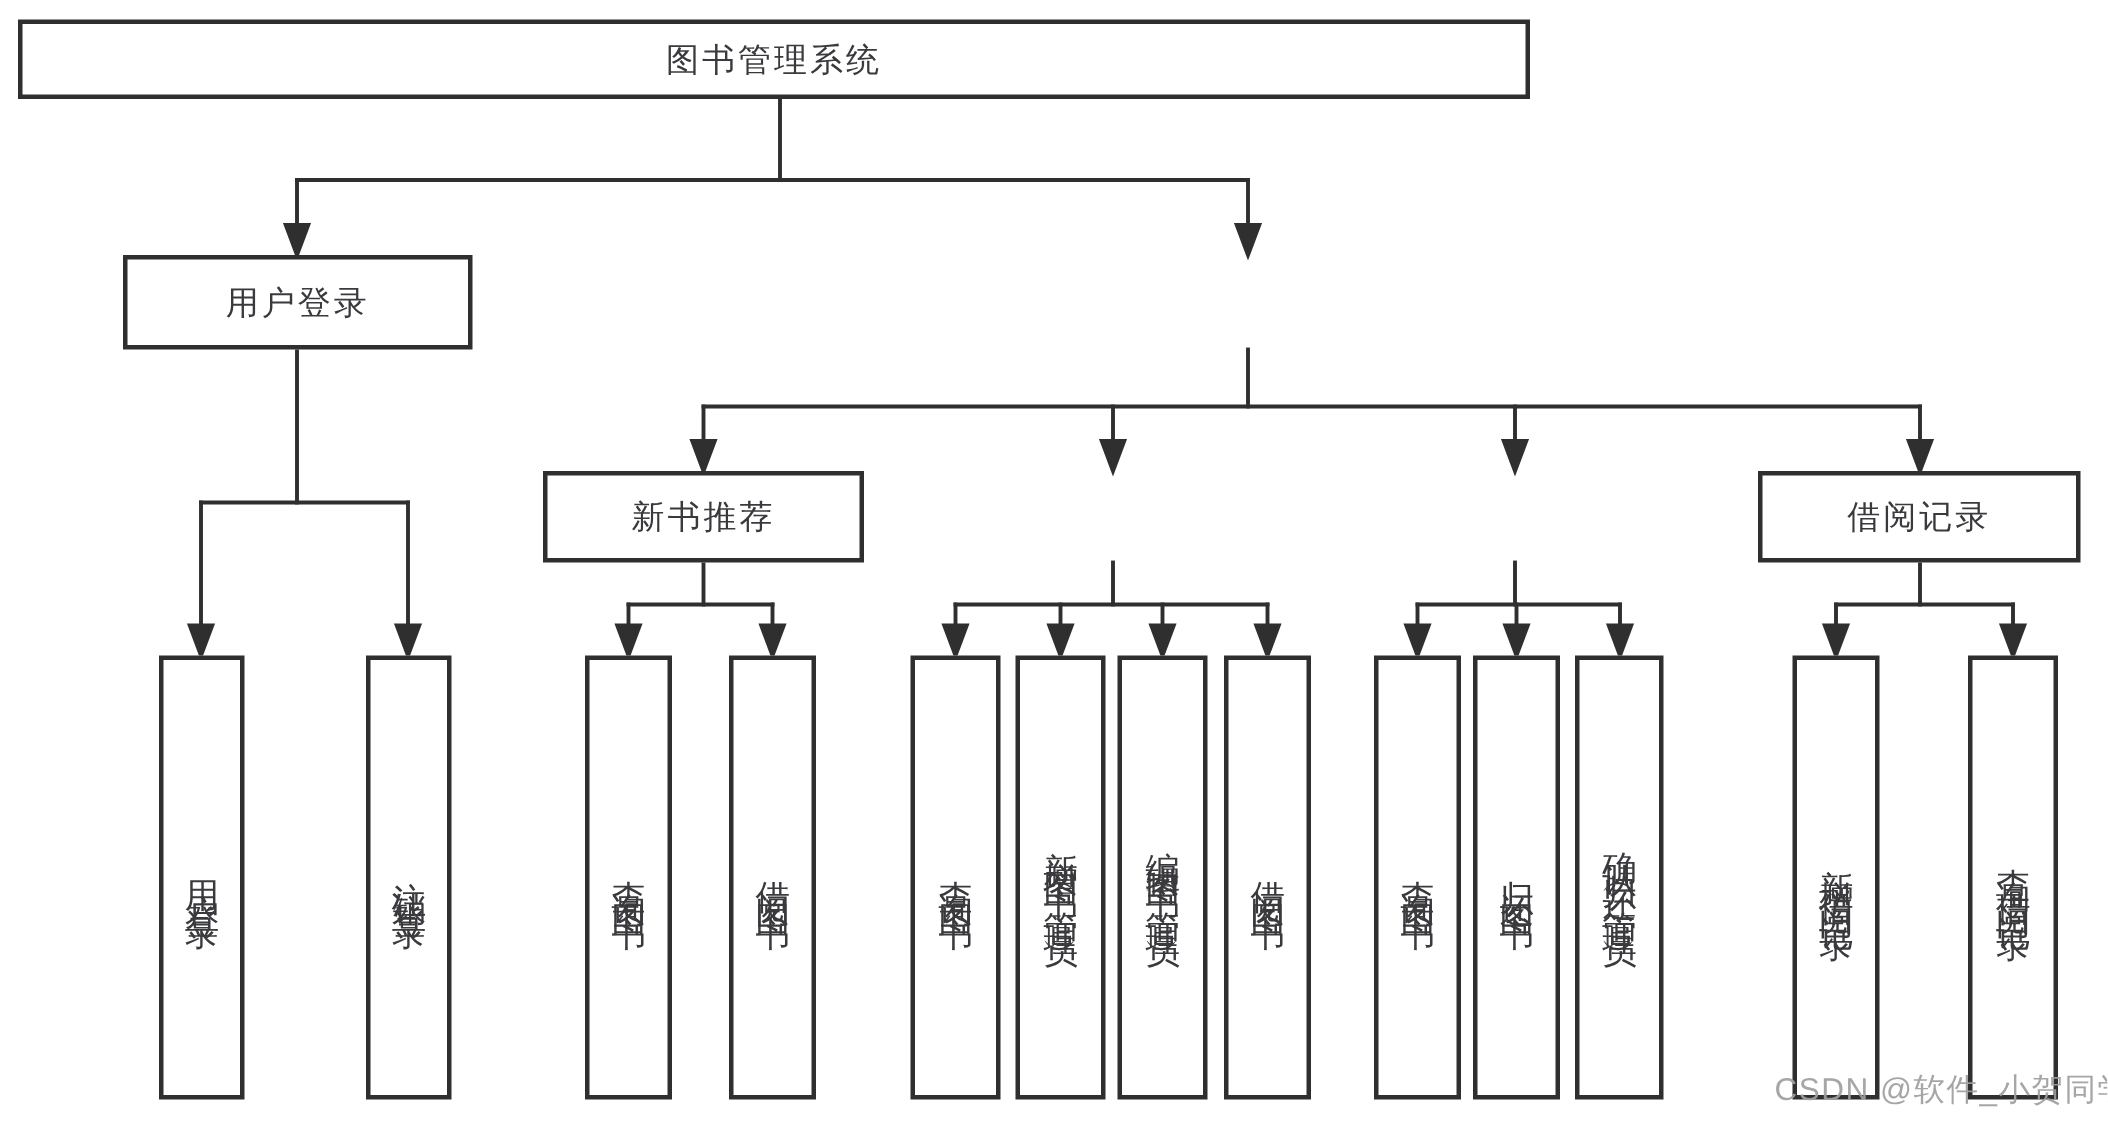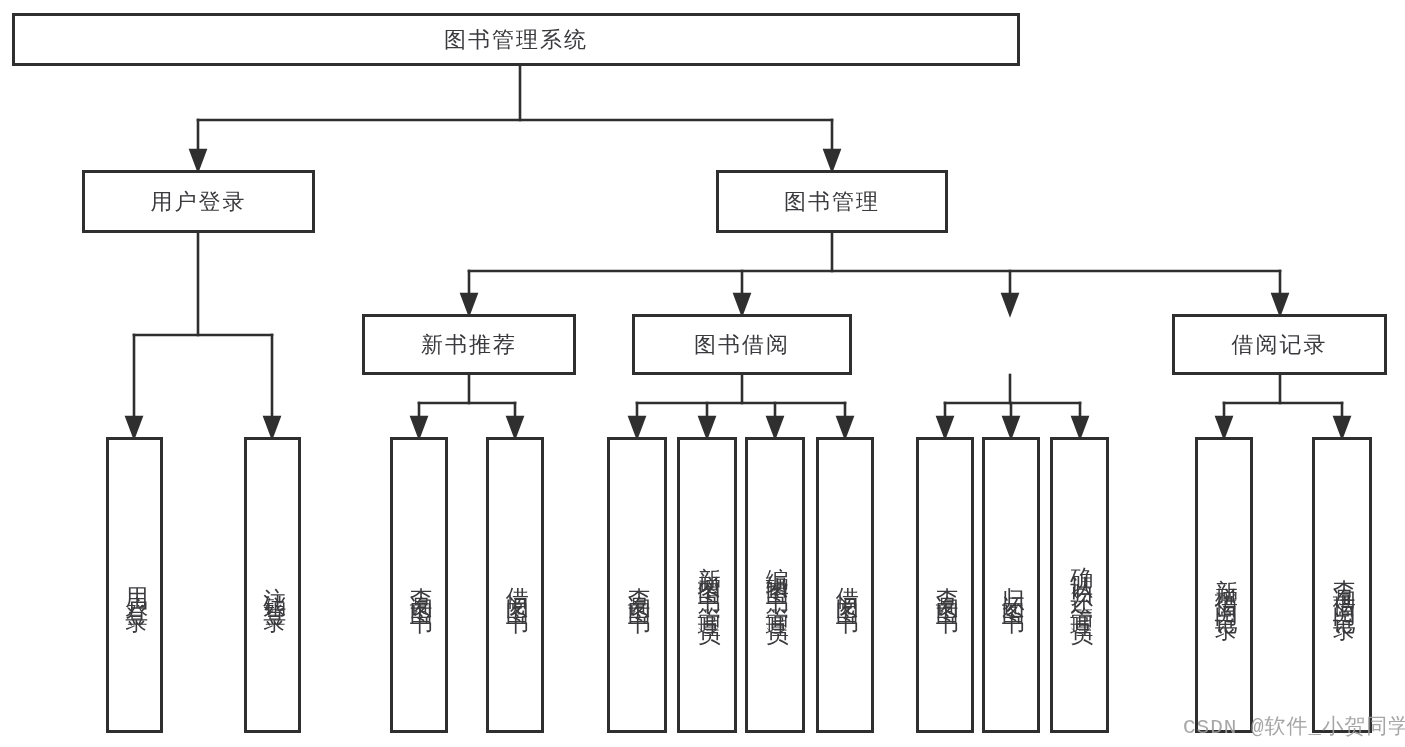--- a/index.html
+++ b/index.html
@@ -1,21 +1,21 @@
 <!DOCTYPE html>
 <html><head>
 <meta charset="utf-8">
 <style>
   html, body { margin: 0; padding: 0; background: #ffffff; }
   #stage {
     position: relative;
     width: 1405px;
     height: 747px;
     background: #ffffff;
-    font-family: Liberation Mono, monospace;
+    font-family: Liberation Sans, sans-serif;
     overflow: hidden;
   }
   #connectors {
     position: absolute;
     left: 0; top: 0;
     width: 1405px; height: 747px;
     pointer-events: none;
   }
   .node {
     position: absolute;
@@ -126,24 +126,22 @@
         <polygon points="1224,437 1216.5,417 1231.5,417"></polygon>
         <line x1="1342" y1="403" x2="1342" y2="419"></line>
         <polygon points="1342,437 1334.5,417 1349.5,417"></polygon>
       </g>
     </g>
   </svg>
 
   <div class="node" style="left:12px; top:13px; width:1008px; height:53px;">图书管理系统</div>
 
   <div class="node" style="left:82px; top:170px; width:233px; height:63px;">用户登录</div>
-  <div class="node" style="left:716px; top:170px; width:232px; height:63px;">图书管理</div>
 
   <div class="node" style="left:362px; top:314px; width:214px; height:61px;text-align:right;">新书推荐</div>
-  <div class="node" style="left:632px; top:314px; width:220px; height:61px;">图书借阅</div>
   <div class="node" style="left:1172px; top:314px; width:215px; height:61px;">借阅记录</div>
 
   <div class="node leaf" style="left:106px; top:437px; width:57px; height:296px;">用户登录</div>
   <div class="node leaf" style="left:244px; top:437px; width:57px; height:296px;">注销登录</div>
 
   <div class="node leaf" style="left:390px; top:437px; width:58px; height:296px;">查询图书</div>
   <div class="node leaf" style="left:486px; top:437px; width:58px; height:296px;">借阅图书</div>
 
   <div class="node leaf" style="left:607px; top:437px; width:60px; height:296px;">查询图书</div>
   <div class="node leaf" style="left:677px; top:437px; width:60px; height:296px;">新增图书（管理员）</div>

